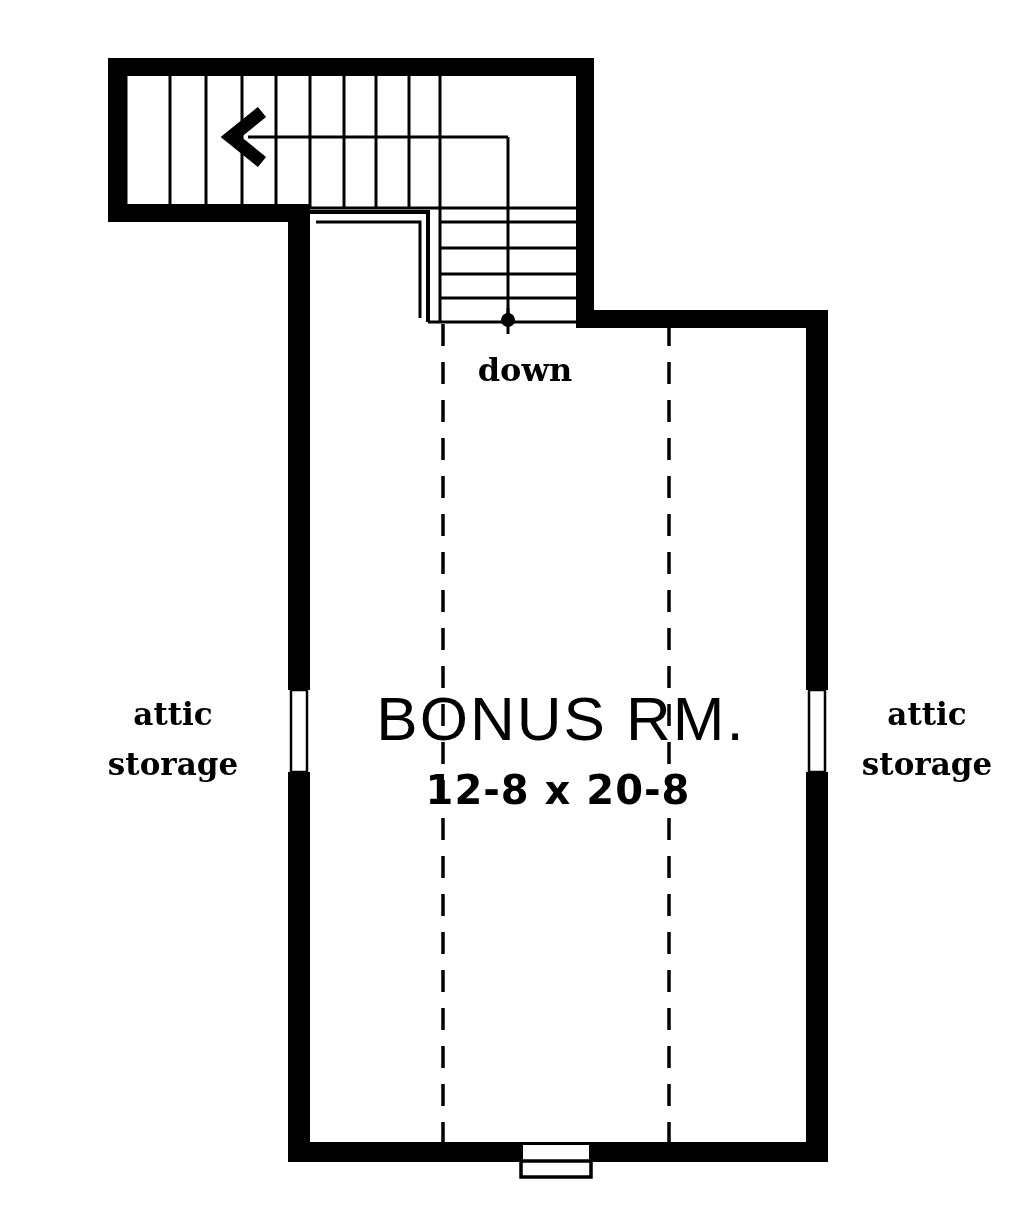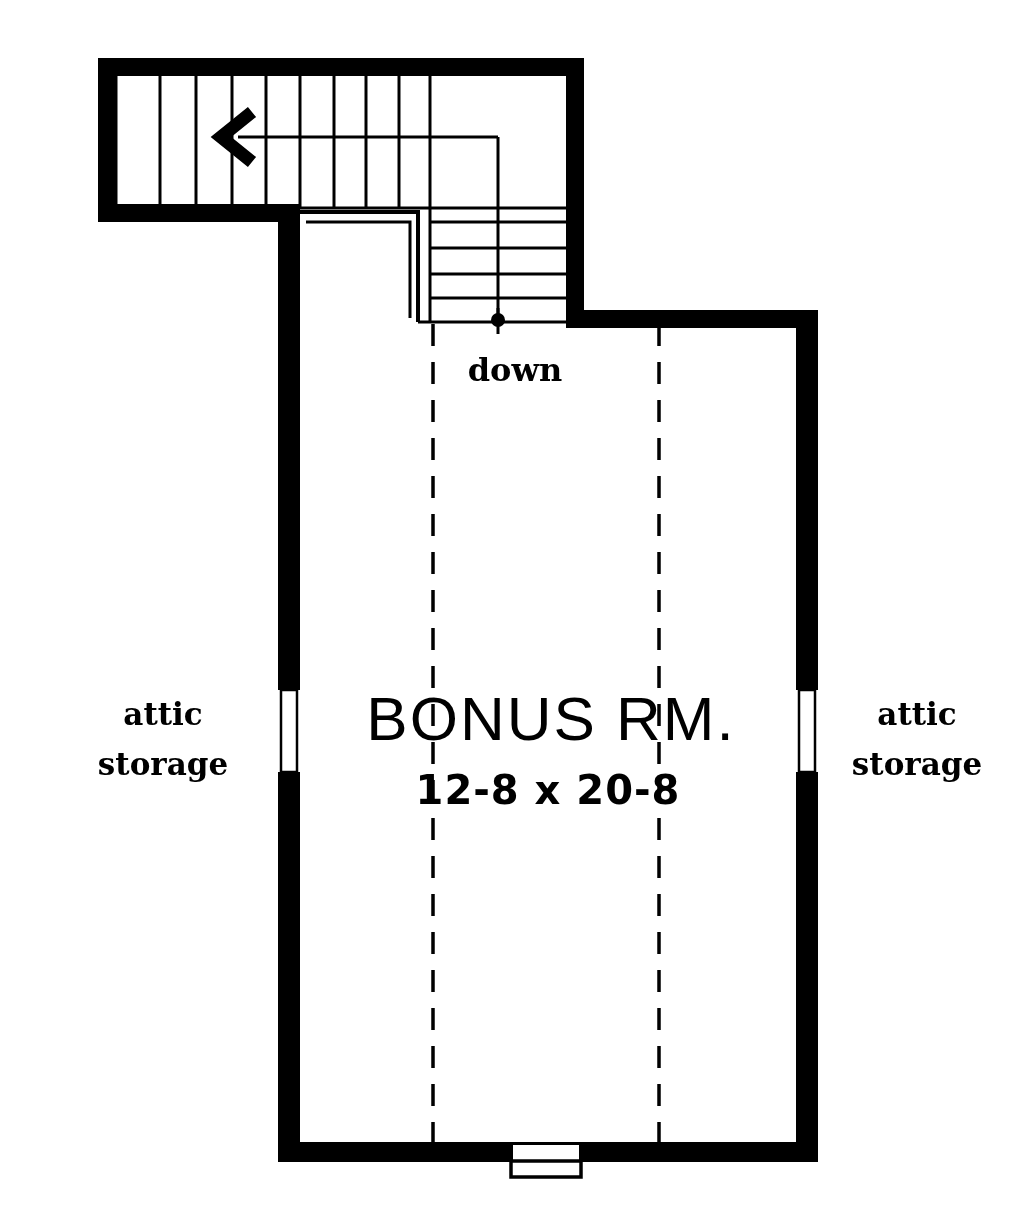--- a/index.html
+++ b/index.html
@@ -10,21 +10,21 @@
   }
   body {
     width: 1024px;
     height: 1211px;
     position: relative;
     font-family: "Liberation Sans", sans-serif;
     overflow: hidden;
   }
   #plan-root {
     position: absolute;
-    left: 0;
+    left: 10px;
     top: 0;
     width: 880px;
     height: 1211px;
     text-align: center;
   }
   svg#floorplan {
     display: block;
     width: 1024px;
     height: 1211px;
   }

